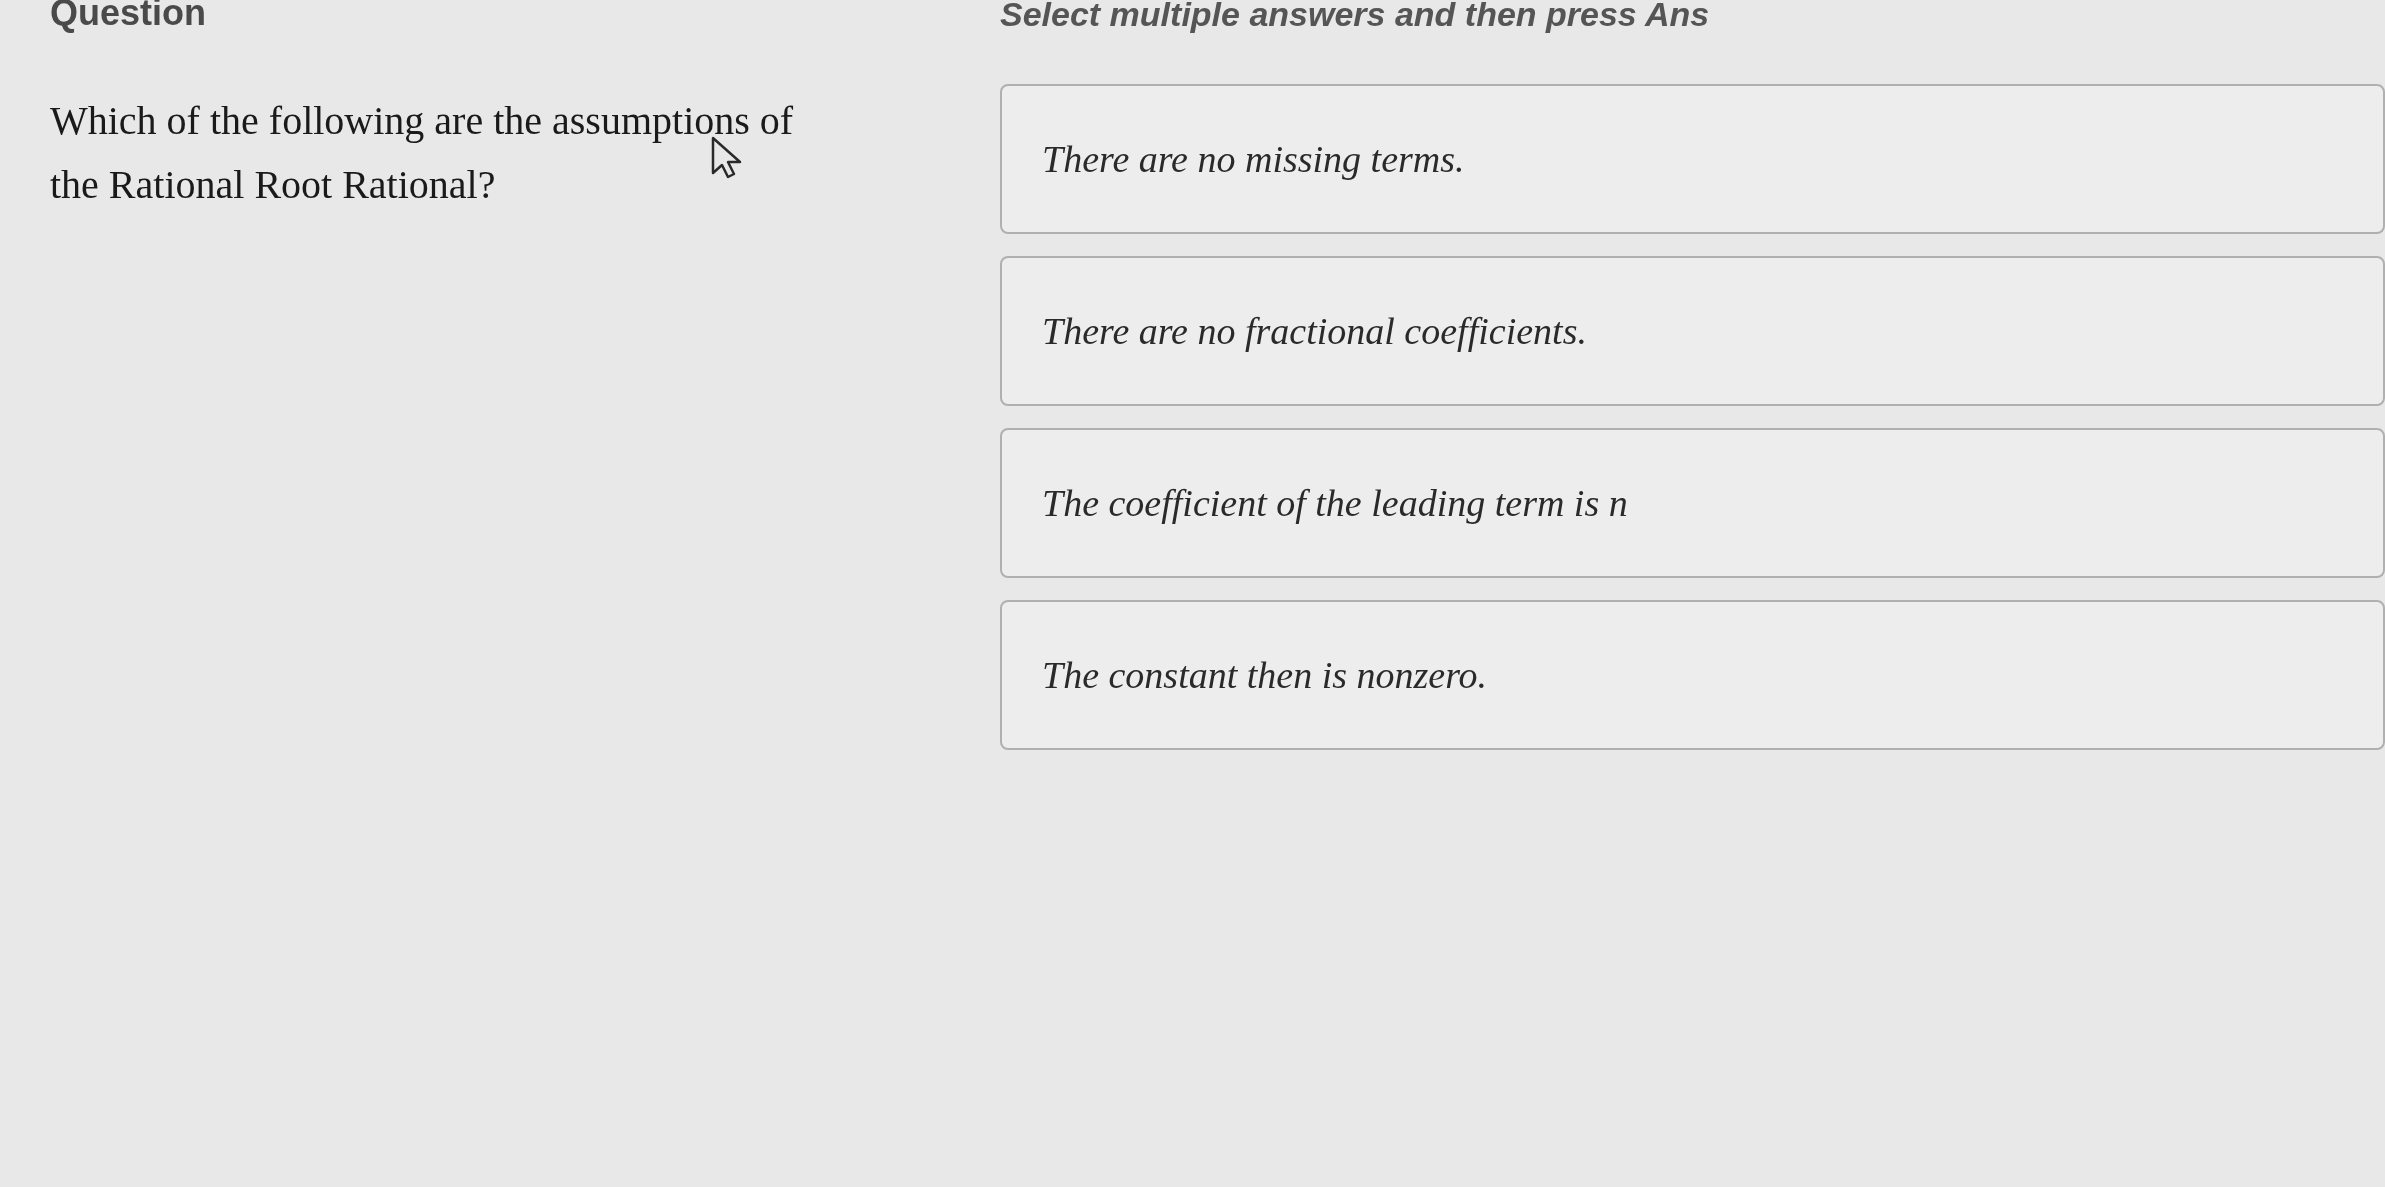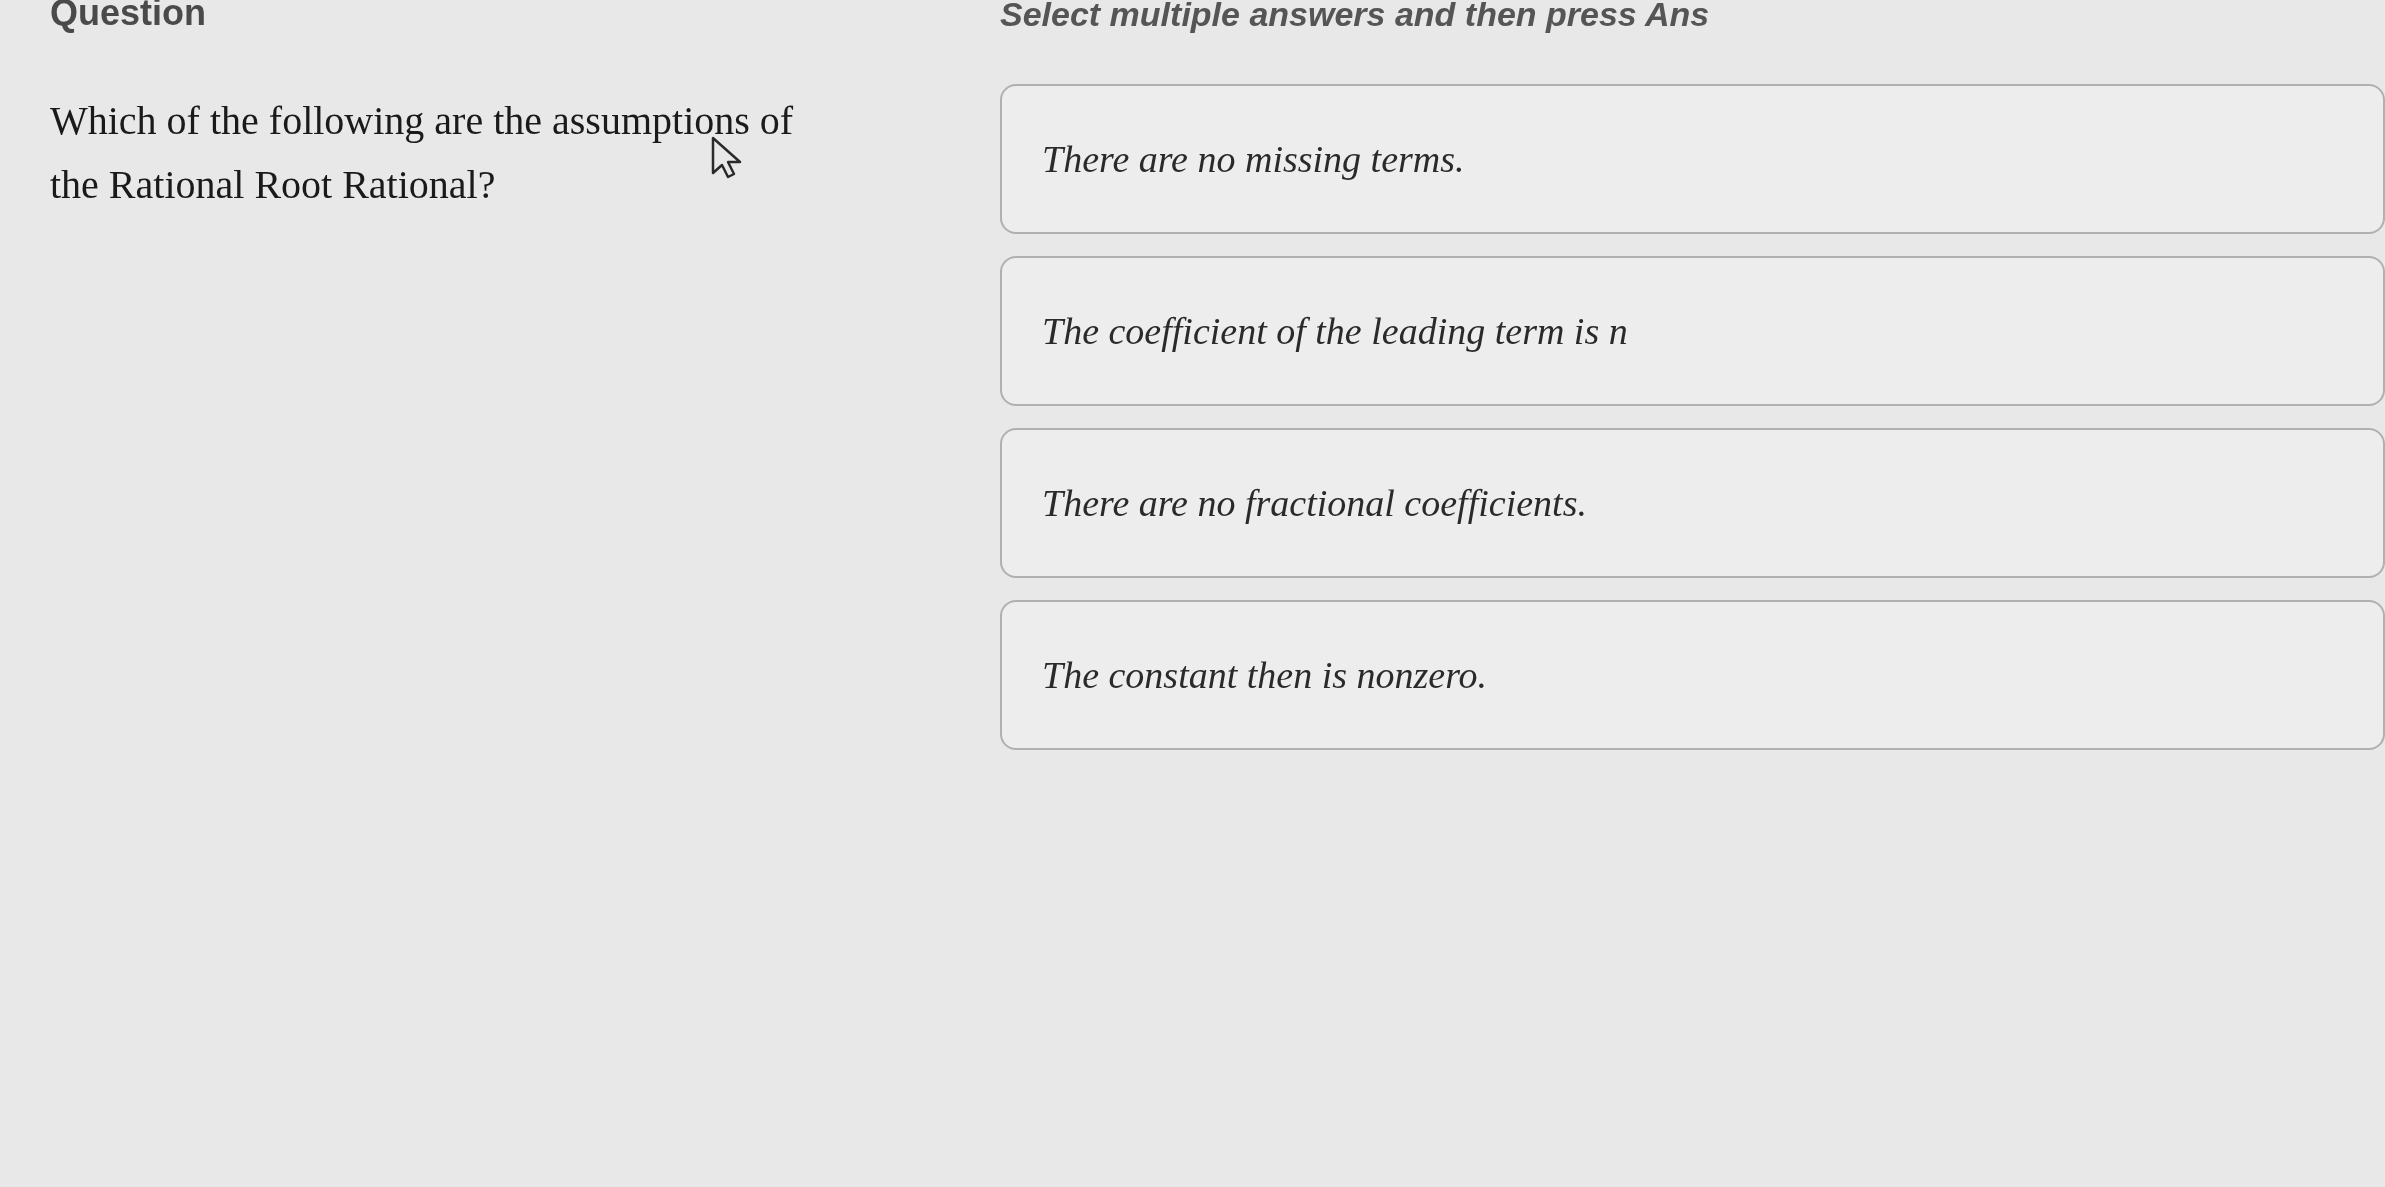--- a/index.html
+++ b/index.html
@@ -59,21 +59,21 @@
       margin-top: -5px;
       margin-bottom: 50px;
     }
     .answer-options {
       display: flex;
       flex-direction: column;
       gap: 22px;
     }
     .answer-option {
       border: 2px solid #b0b0b0;
-      border-radius: 16px;
+      border-radius: 8px;
       background: #ededed;
       padding: 50px 40px;
       font-size: 38px;
       color: #2a2a2a;
       cursor: pointer;
       min-height: 150px;
       display: flex;
       align-items: center;
     }
   </style>
@@ -90,23 +90,23 @@
       </svg>
     </div>
   </div>
   <div class="right-panel">
     <div class="instruction-text">Select multiple answers and then press Ans</div>
     <div class="answer-options">
       <div class="answer-option">
         <span>There are no missing terms.</span>
       </div>
       <div class="answer-option">
-        <span>The coefficient of the leading term is n</span>
+        <span>There are no fractional coefficients.</span>
       </div>
       <div class="answer-option">
-        <span>There are no fractional coefficients.</span>
+        <span>The coefficient of the leading term is n</span>
       </div>
       <div class="answer-option">
         <span>The constant then is nonzero.</span>
       </div>
     </div>
   </div>
 </div>
 
 </body></html>

